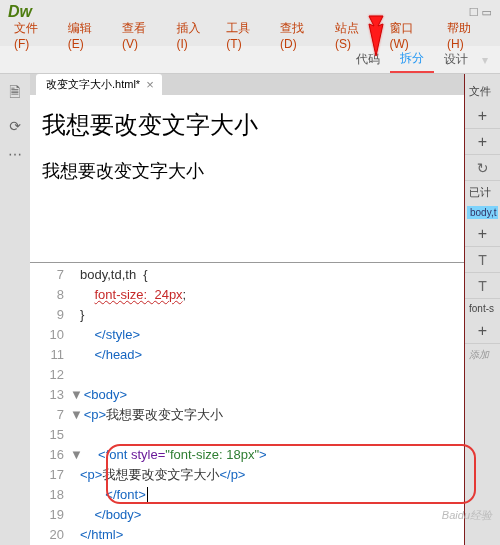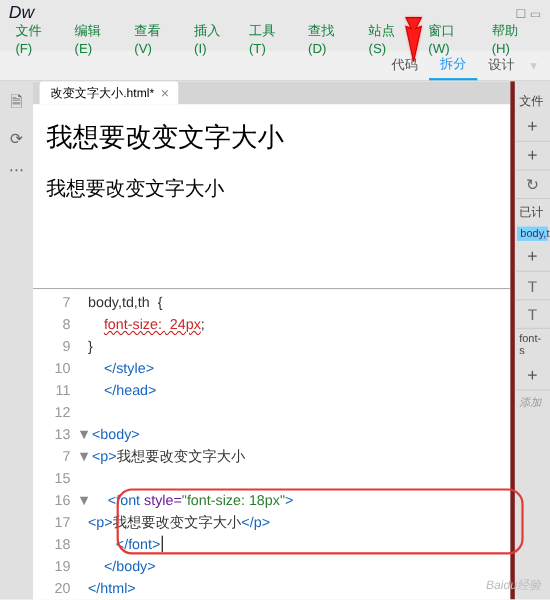--- a/index.html
+++ b/index.html
@@ -1,30 +1,30 @@
 <!DOCTYPE html>
 <html><head>
 <meta charset="utf-8">
 <style>
 * { margin: 0; padding: 0; box-sizing: border-box; font-family: "Microsoft YaHei", Arial, sans-serif; }
 body { background: #e8e8e8; width: 500px; height: 545px; overflow: hidden; position: relative; }
 
 .top-bar { background: #e8e8e8; height: 24px; display: flex; align-items: center; padding: 0 8px; }
-.logo { color: #0f172a; font-weight: normal; font-size: 16px; font-style: italic; }
+.logo { color: #4d7c0f; font-weight: bold; font-size: 16px; font-style: italic; }
 .topright-icons { margin-left: auto; color: #888; font-size: 11px; }
 
-.menu-bar { background: #e8e8e8; height: 22px; display: flex; align-items: center; padding: 0 6px; font-size: 12px; color: #15803d; }
+.menu-bar { background: #e8e8e8; height: 22px; display: flex; align-items: center; padding: 0 6px; font-size: 12px; color: #c2410c; }
 .menu-item { padding: 0 8px; cursor: default; position: relative; }
 
 .arrow-indicator { position: absolute; top: 14px; left: 365px; z-index: 100; }
 .arrow-svg { filter: drop-shadow(0 0 1px rgba(255,0,0,.5)); }
 
 .view-bar { background: #f0f0f0; height: 28px; display: flex; align-items: center; justify-content: flex-end; padding: 0 8px; gap: 0; font-size: 12px; border-bottom: 1px solid #ccc; }
 .view-btn { padding: 4px 10px; cursor: pointer; color: #555; }
-.view-btn.active { color: #2196f3; border-bottom: 2px solid #0ea5e9; }
+.view-btn.active { color: #2196f3; border-bottom: 2px solid #ef4444; }
 .view-sep { color: #ccc; margin: 0 4px; }
 
 .doc-area { display: flex; height: calc(545px - 74px); }
 .left-rail { width: 30px; background: #e0e0e0; padding-top: 8px; display: flex; flex-direction: column; align-items: center; gap: 12px; color: #666; font-size: 14px; }
 .left-rail .rail-icon { cursor: pointer; }
 
 .editor-col { flex: 1; background: #fff; display: flex; flex-direction: column; }
 .tab-strip { background: #d5d5d5; height: 22px; display: flex; align-items: flex-start; padding-left: 6px; font-size: 11px; }
 .tab { background: #fff; padding: 3px 8px 3px 10px; border-radius: 3px 3px 0 0; display: flex; align-items: center; gap: 6px; }
 .tab-close { color: #888; cursor: pointer; font-size: 13px; }
@@ -42,27 +42,27 @@
 .tag { color: #1565c0; }
 .attr { color: #6a1b9a; }
 .str { color: #2e7d32; }
 .css-prop { color: #c62828; }
 .underline-err { text-decoration: underline wavy #c62828; text-decoration-thickness: 1px; }
 .txt { color: #333; }
 .cursor-bar::after { content: ""; border-right: 1px solid #000; margin-left: 1px; }
 
 .highlight-box { position: absolute; border: 2px solid #e53935; border-radius: 14px; left: 36px; top: 181px; width: 370px; height: 60px; pointer-events: none; }
 
-.right-panel { width: 36px; background: #e0e0e0; border-left: 4px solid #7f1d1d; padding-top: 6px; }
+.right-panel { width: 36px; background: #e0e0e0; border-left: 1px solid #7f1d1d; padding-top: 6px; }
 .right-panel .panel-lbl { font-size: 11px; color: #444; padding: 4px; }
 .right-panel .panel-icon { display: flex; justify-content: center; align-items: center; height: 26px; color: #666; font-size: 14px; border-bottom: 1px solid #ccc; }
 .right-panel .plus { font-size: 16px; color: #555; }
 .right-badge { background: #7dd3fc; font-size: 10px; padding: 1px 3px; margin: 2px; color: #336; }
 
-.watermark { position: absolute; right: 8px; bottom: 6px; font-size: 11px; color: #bbb; font-style: italic; }
+.watermark { position: absolute; right: 8px; bottom: 22px; font-size: 11px; color: #bbb; font-style: italic; }
 </style>
 </head>
 <body>
 
 <div class="arrow-indicator">
   <svg class="arrow-svg" width="22" height="44" viewBox="0 0 22 44">
     <path d="M11 2 L4 2 L9 12 L4 10 L11 42 L18 10 L13 12 L18 2 Z" fill="#ff1a1a" stroke="#cc0000" stroke-width="1"></path>
   </svg>
 </div>
 

